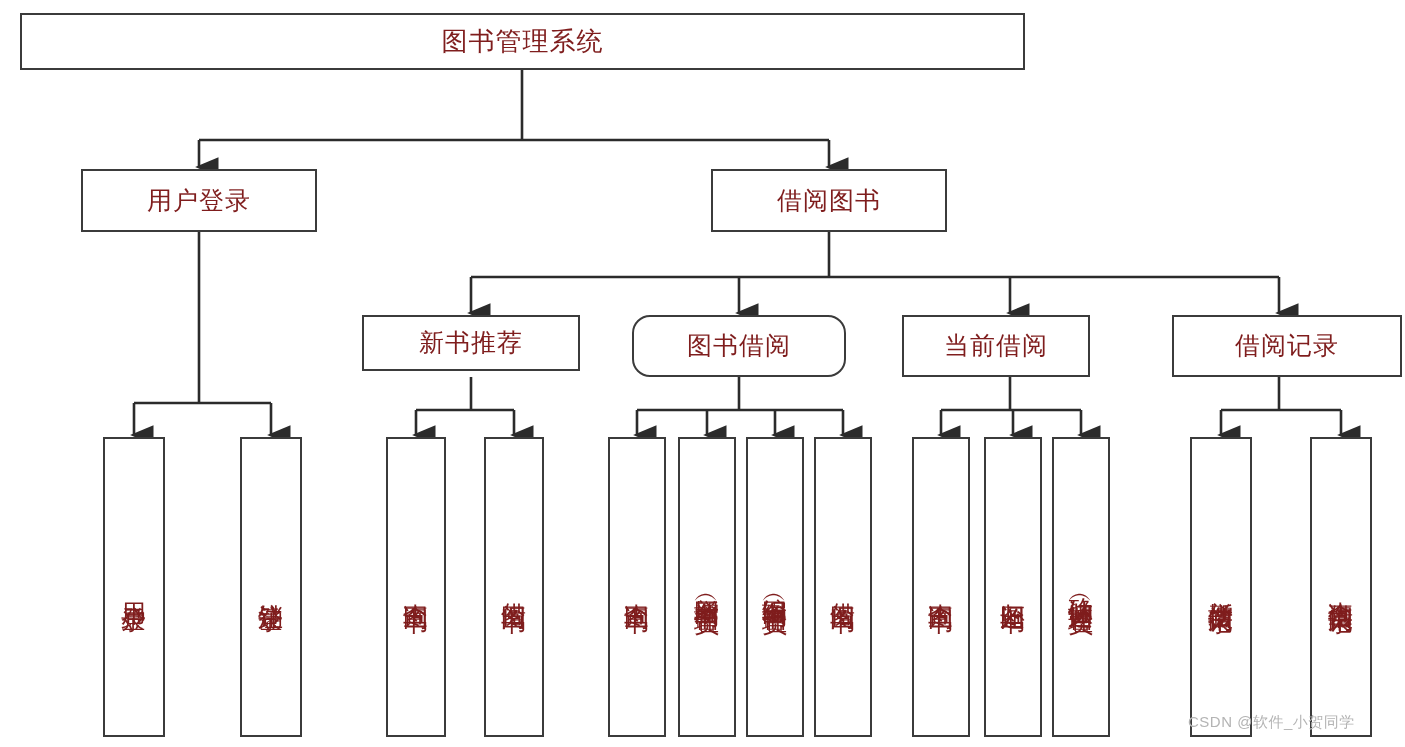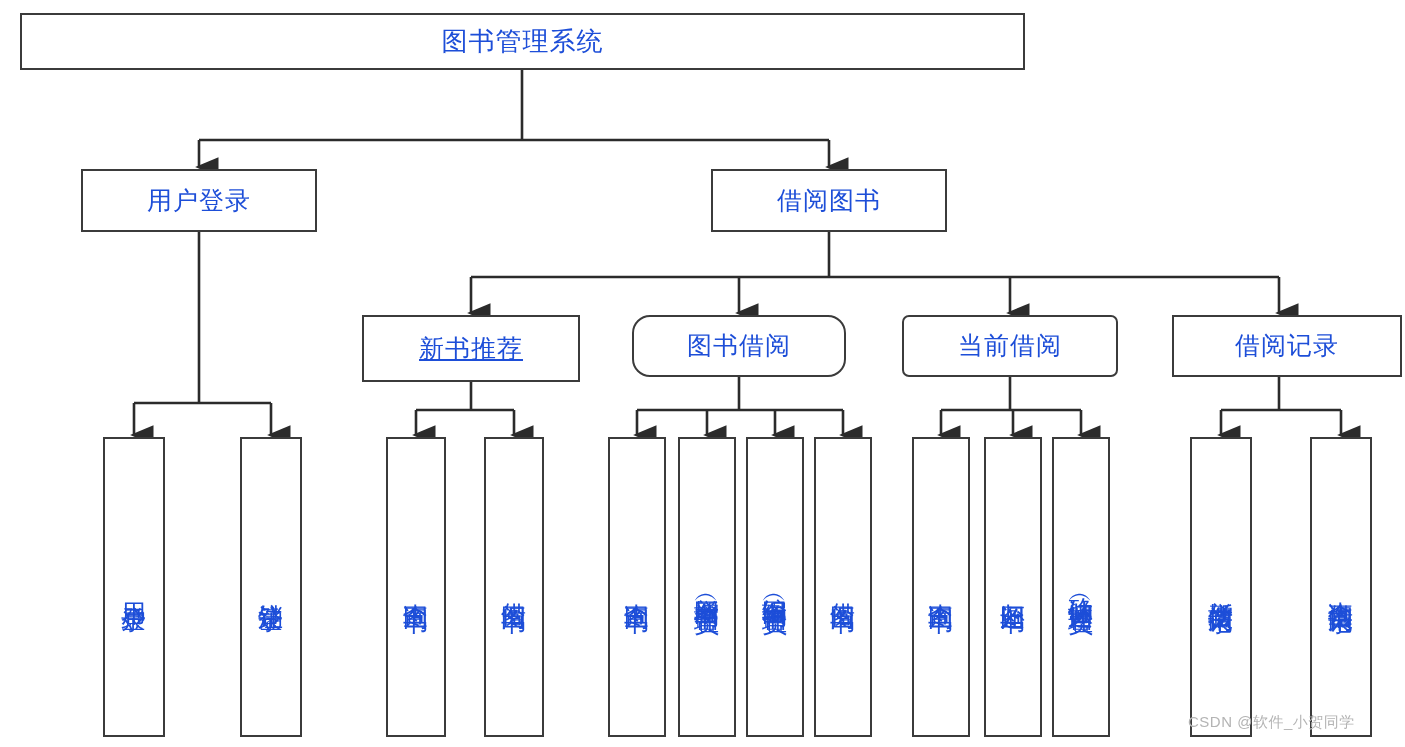--- a/index.html
+++ b/index.html
@@ -27,21 +27,21 @@
     pointer-events: none;
   }
   .node {
     position: absolute;
     box-sizing: border-box;
     border: 2.5px solid #3b3b3b;
     background: #ffffff;
     display: flex;
     align-items: center;
     justify-content: center;
-    color: #1d4ed8;
+    color: #7f1d1d;
   }
   .node.horizontal {
     font-size: 25px;
     letter-spacing: 1px;
     line-height: 1.1;
   }
   .node.vertical {
     writing-mode: vertical-rl;
     text-orientation: upright;
     font-size: 25px;
@@ -124,27 +124,27 @@
   <div id="level2-container">
       <div class="node horizontal" style="left: 81px; top: 169px; width: 236px; height: 63px;">
         <span>用户登录</span>
       </div>
       <div class="node horizontal" style="left: 711px; top: 169px; width: 236px; height: 63px;">
         <span>借阅图书</span>
       </div>
     </div>
 
   <div id="level3-container">
-      <div class="node horizontal" style="left: 362px; top: 315px; width: 218px; height: 67px; text-decoration: underline;">
+      <div class="node horizontal" style="left: 362px; top: 315px; width: 218px; height: 56px;">
         <span>新书推荐</span>
       </div>
       <div class="node horizontal" style="left: 632px; top: 315px; width: 214px; height: 62px; border-radius: 18px;">
         <span>图书借阅</span>
       </div>
-      <div class="node horizontal" style="left: 902px; top: 315px; width: 216px; height: 62px; border-radius: 7px;">
+      <div class="node horizontal" style="left: 902px; top: 315px; width: 188px; height: 62px;">
         <span>当前借阅</span>
       </div>
       <div class="node horizontal" style="left: 1172px; top: 315px; width: 230px; height: 62px;">
         <span>借阅记录</span>
       </div>
     </div>
 
   <div id="leaves-container">
       <div class="node vertical" style="left: 103px; top: 437px; width: 62px; height: 300px;">
         <span class="vtext">用户登录</span>

